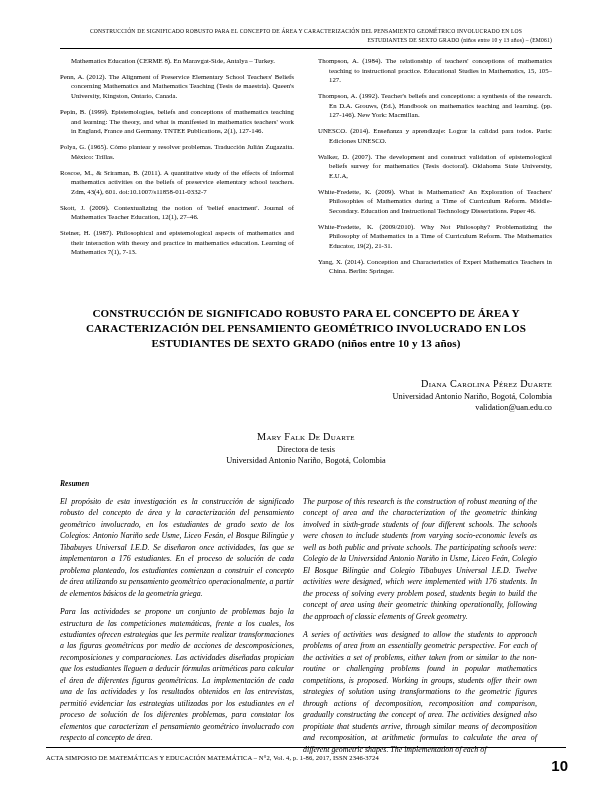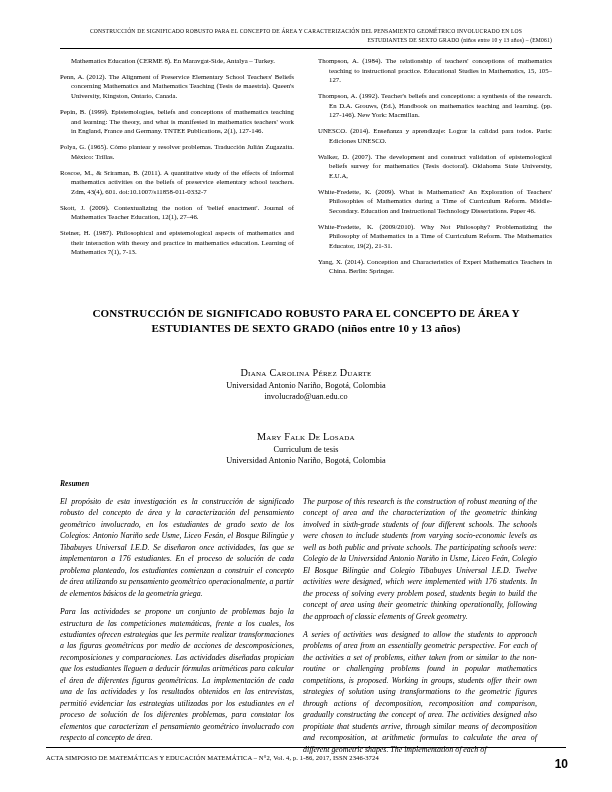--- a/index.html
+++ b/index.html
@@ -80,21 +80,21 @@
     letter-spacing: 0.1px;
   }
 
   
   .author-block {
     position: absolute;
     left: 60px;
     width: 492px;
     text-align: center;
   }
-  .ab1 { top: 366px; }
+  .ab1 { top: 377px; text-align: right; }
   .ab2 { top: 430px; }
   .author-name {
     font-size: 10.2px;
     line-height: 13.5px;
     font-variant: small-caps;
     letter-spacing: 0.25px;
   }
   .author-line {
     font-size: 8.3px;
     line-height: 11.4px;
@@ -148,21 +148,21 @@
     left: 46px;
     top: 753px;
     font-size: 6.6px;
     line-height: 10px;
     letter-spacing: 0.1px;
   }
   .page-number {
     position: absolute;
     right: 44px;
     top: 757px;
-    font-size: 12px;
+    font-size: 15px;
     font-weight: bold;
     font-family: "Liberation Sans", sans-serif;
   }
 </style>
 </head>
 <body>
 
 <div class="page">
 
   <div class="runhead">
@@ -187,32 +187,33 @@
       <p class="ref hang">UNESCO. (2014). Enseñanza y aprendizaje: Lograr la calidad para todos. París: Ediciones UNESCO.</p>
       <p class="ref hang">Walker, D. (2007). The development and construct validation of epistemological beliefs survey for mathematics (Tesis doctoral). Oklahoma State University, E.U.A,</p>
       <p class="ref hang">White-Fredette, K. (2009). What is Mathematics? An Exploration of Teachers' Philosophies of Mathematics during a Time of Curriculum Reform. Middle-Secondary. Education and Instructional Technology Dissertations. Paper 46.</p>
       <p class="ref hang">White-Fredette, K. (2009/2010). Why Not Philosophy? Problematizing the Philosophy of Mathematics in a Time of Curriculum Reform. The Mathematics Educator, 19(2), 21-31.</p>
       <p class="ref hang">Yang, X. (2014). Conception and Characteristics of Expert Mathematics Teachers in China. Berlín: Springer.</p>
     </div>
   </div>
 
   <div class="title">
     <div>CONSTRUCCIÓN DE SIGNIFICADO ROBUSTO PARA EL CONCEPTO DE ÁREA Y</div>
+    <div>CARACTERIZACIÓN DEL PENSAMIENTO GEOMÉTRICO INVOLUCRADO EN LOS</div>
     <div>ESTUDIANTES DE SEXTO GRADO (niños entre 10 y 13 años)</div>
   </div>
 
   <div class="author-block ab1">
     <div class="author-name">Diana Carolina Pérez Duarte</div>
     <div class="author-line">Universidad Antonio Nariño, Bogotá, Colombia</div>
-    <div class="author-line">involucrado@uan.edu.co</div>
+    <div class="author-line">validation@uan.edu.co</div>
   </div>
 
   <div class="author-block ab2">
-    <div class="author-name">Mary Falk De Losada</div>
-    <div class="author-line">Curriculum de tesis</div>
+    <div class="author-name">Mary Falk De Duarte</div>
+    <div class="author-line">Directora de tesis</div>
     <div class="author-line">Universidad Antonio Nariño, Bogotá, Colombia</div>
   </div>
 
   <div class="absheads">
     <div>Resumen</div>
   </div>
 
   <div class="absbody">
     <div class="abscol">
       <p>El propósito de esta investigación es la construcción de significado robusto del concepto de área y la caracterización del pensamiento geométrico involucrado, en los estudiantes de grado sexto de los Colegios: Antonio Nariño sede Usme, Liceo Fesán, el Bosque Bilingüe y Tibabuyes Universal I.E.D. Se diseñaron once actividades, las que se implementaron a 176 estudiantes. En el proceso de solución de cada problema planteado, los estudiantes comienzan a construir el concepto de área utilizando su pensamiento geométrico operacionalmente, a partir de elementos básicos de la geometría griega.</p>

